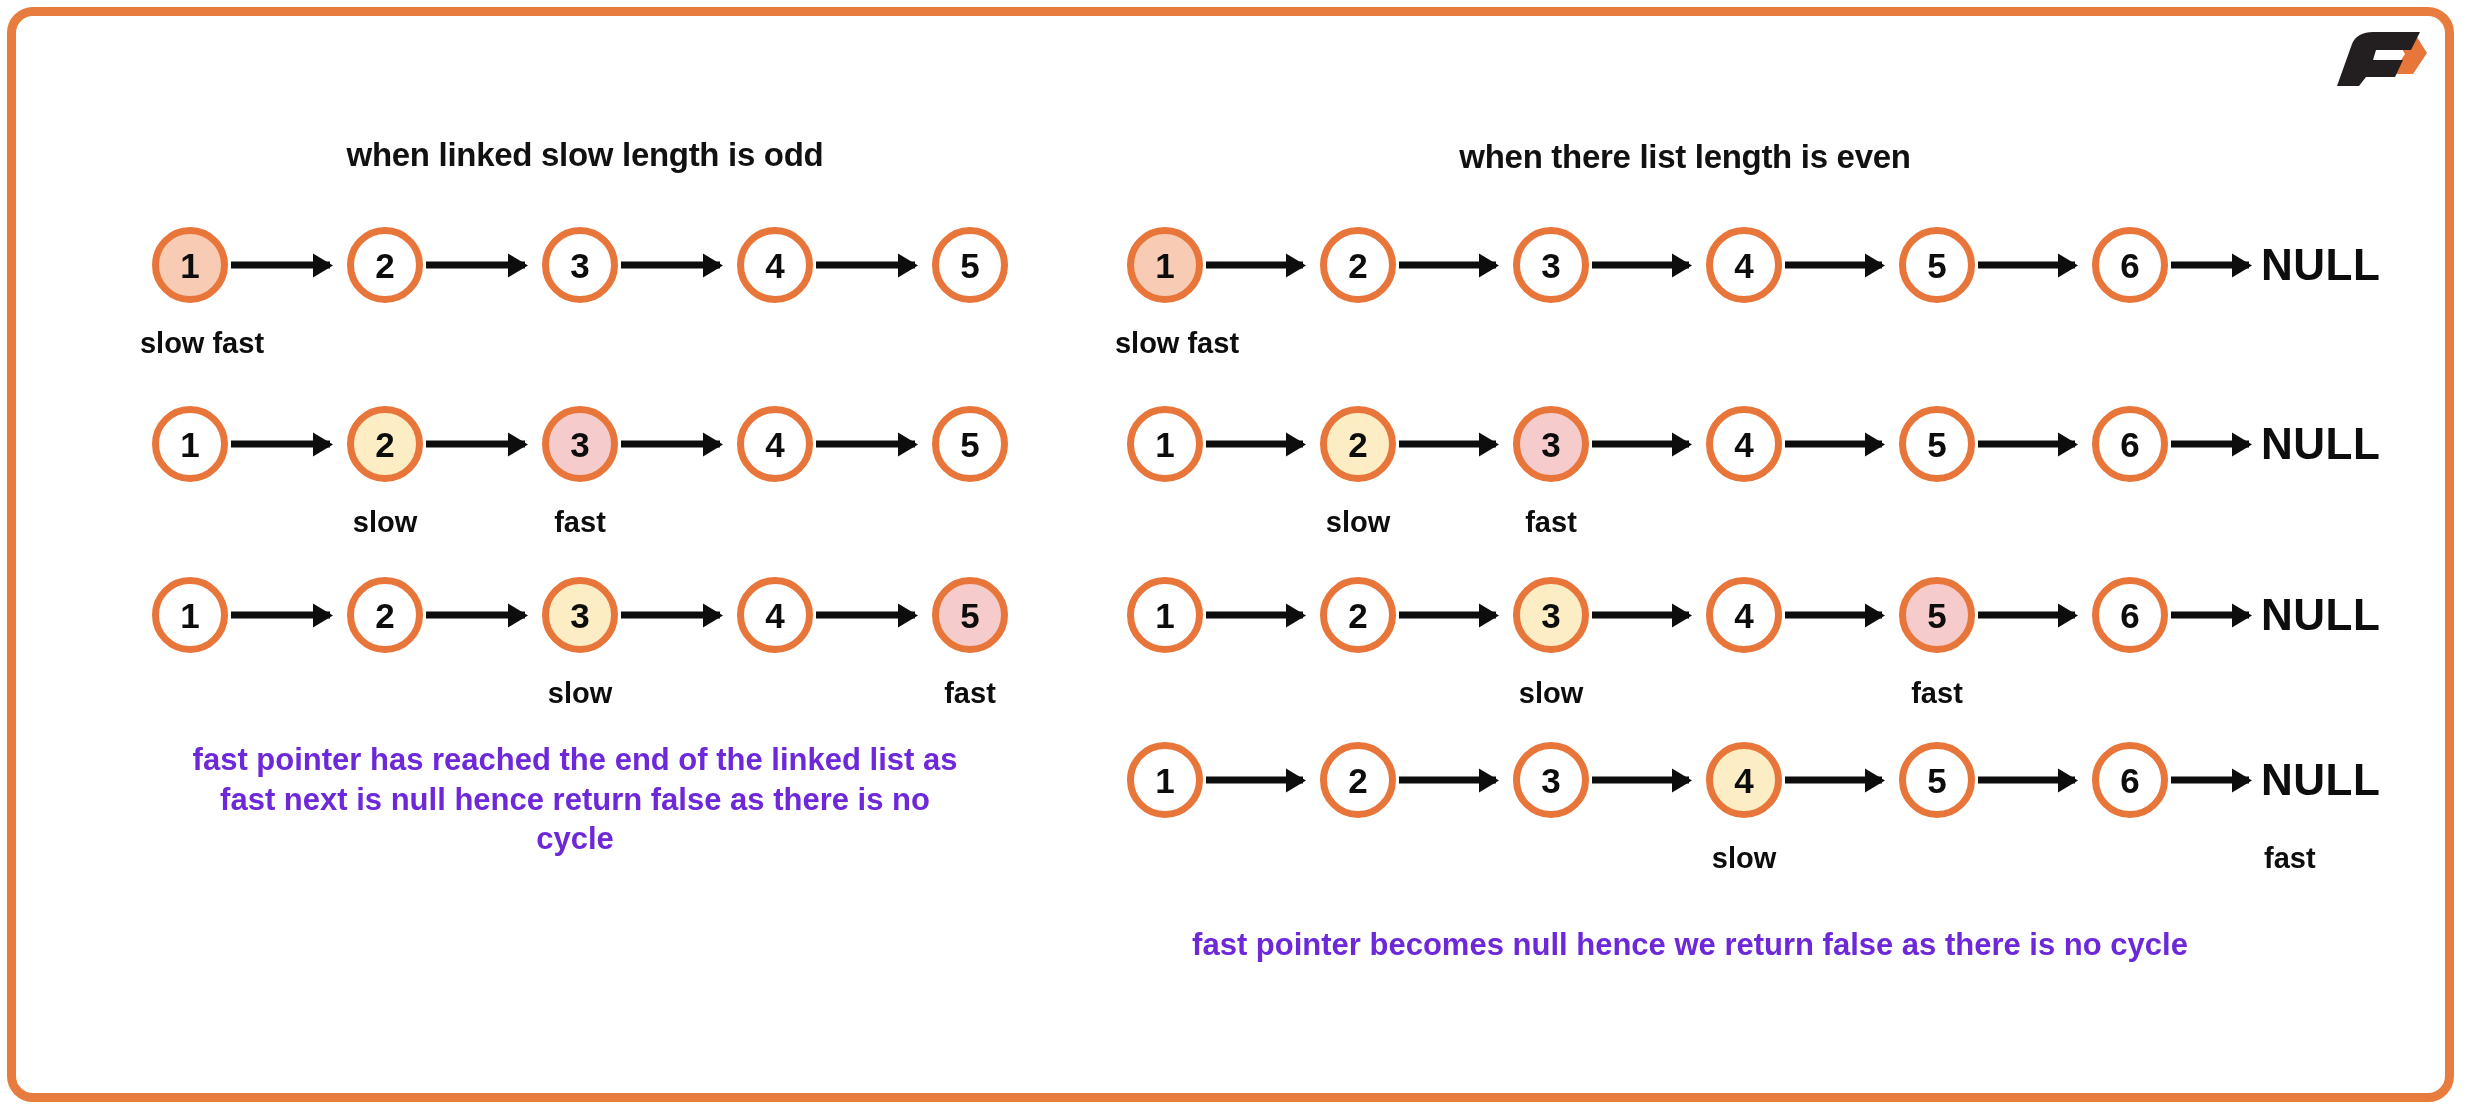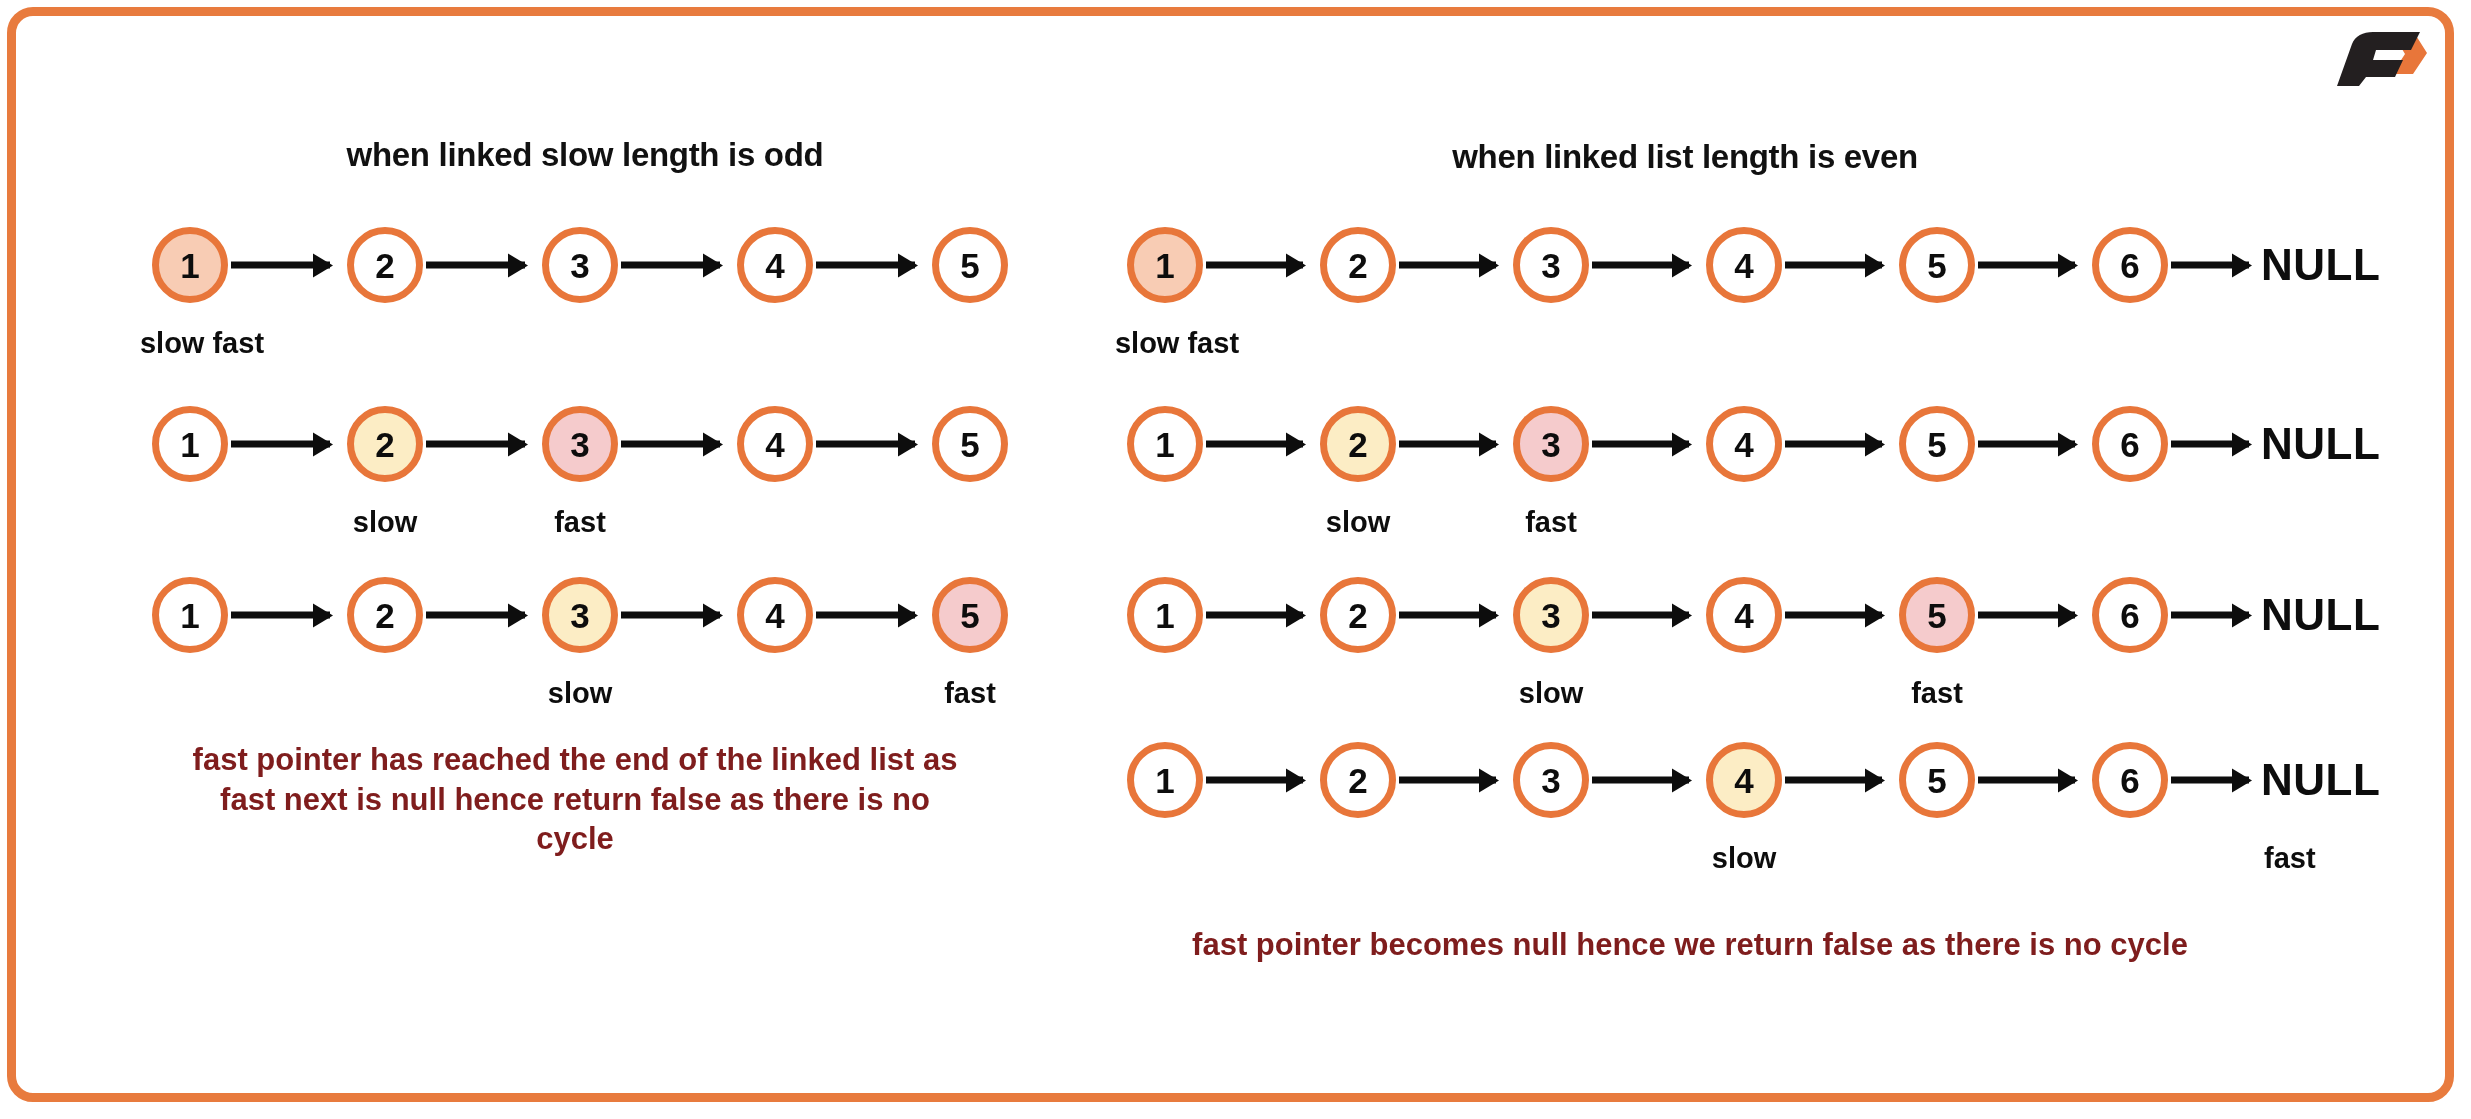--- a/index.html
+++ b/index.html
@@ -103,21 +103,21 @@
     color: #0d0d0d;
     white-space: nowrap;
     transform: translateY(-50%);
     letter-spacing: 0.5px;
   }
   .caption {
     position: absolute;
     font-weight: bold;
     font-size: 31px;
     line-height: 1.28;
-    color: #7f1d1d;
+    color: #6d28d9;
     text-align: center;
   }
 </style>
 </head>
 <body>
 
 <div id="canvas">
 
   <div class="frame"></div>
 
@@ -160,21 +160,21 @@
       <div class="arrow" style="left: 621px; top: 615px; width: 99px;"></div>
       <div class="arrow" style="left: 816px; top: 615px; width: 99px;"></div>
       <div class="node " style="left: 190px; top: 615px;">1</div>
       <div class="node " style="left: 385px; top: 615px;">2</div>
       <div class="node fill-slow" style="left: 580px; top: 615px;">3</div>
       <div class="node " style="left: 775px; top: 615px;">4</div>
       <div class="node fill-fast" style="left: 970px; top: 615px;">5</div>
       <div class="ptr-label" style="left: 580px; top: 677px;">slow</div>
       <div class="ptr-label" style="left: 970px; top: 677px;">fast</div>
       <div class="caption" style="left: 180px; top: 740px; width: 790px;">fast pointer has reached the end of the linked list as fast next is null hence return false as there is no cycle</div>
-      <div class="panel-title" style="left: 1685px; top: 157px; transform: translate(-50%, -50%);">when linked list length is even</div>
+      <div class="panel-title" style="left: 1685px; top: 157px; transform: translate(-50%, -50%);">when there list length is even</div>
       <div class="row"></div>
       <div class="arrow" style="left: 1206px; top: 265px; width: 97px;"></div>
       <div class="arrow" style="left: 1399px; top: 265px; width: 97px;"></div>
       <div class="arrow" style="left: 1592px; top: 265px; width: 97px;"></div>
       <div class="arrow" style="left: 1785px; top: 265px; width: 97px;"></div>
       <div class="arrow" style="left: 1978px; top: 265px; width: 97px;"></div>
       <div class="arrow" style="left: 2171px; top: 265px; width: 78px;"></div>
       <div class="null-label" style="left: 2261px; top: 265px;">NULL</div>
       <div class="node fill-both" style="left: 1165px; top: 265px;">1</div>
       <div class="node " style="left: 1358px; top: 265px;">2</div>

